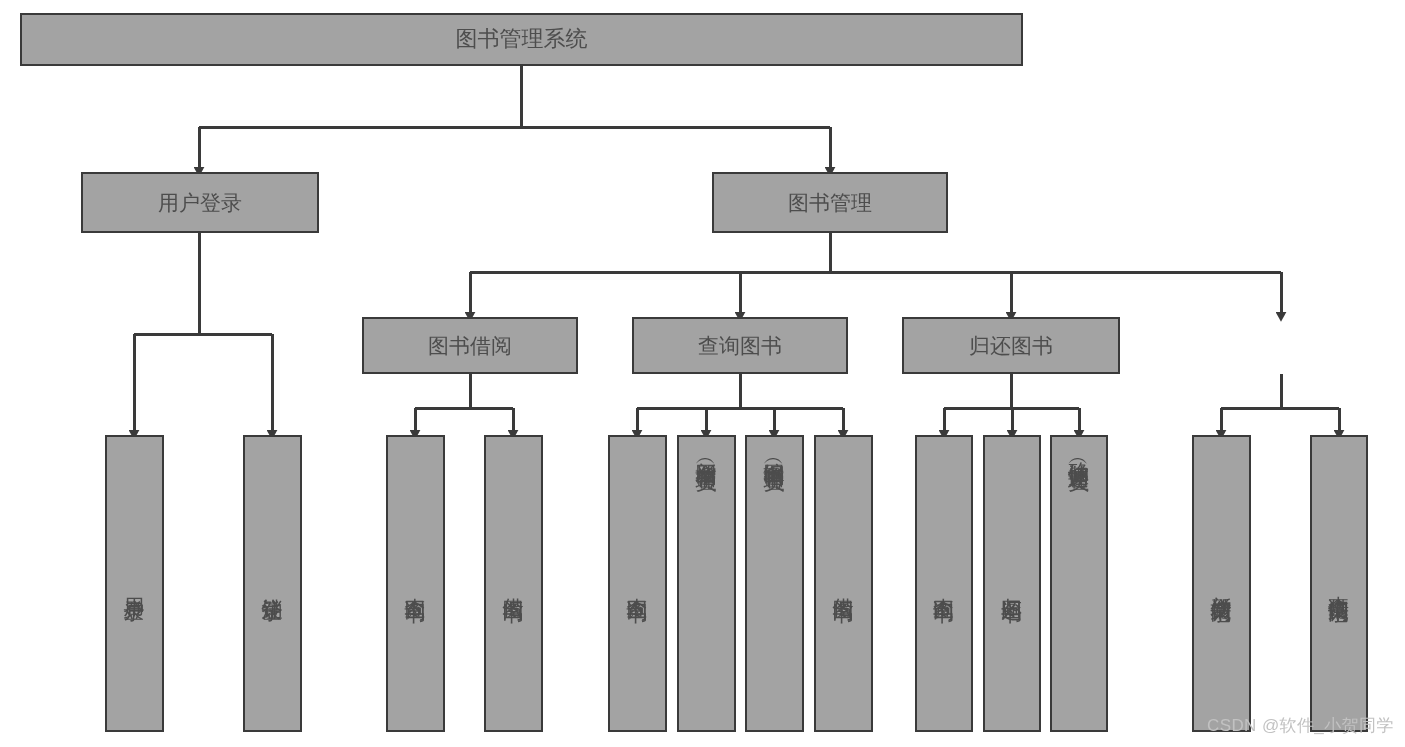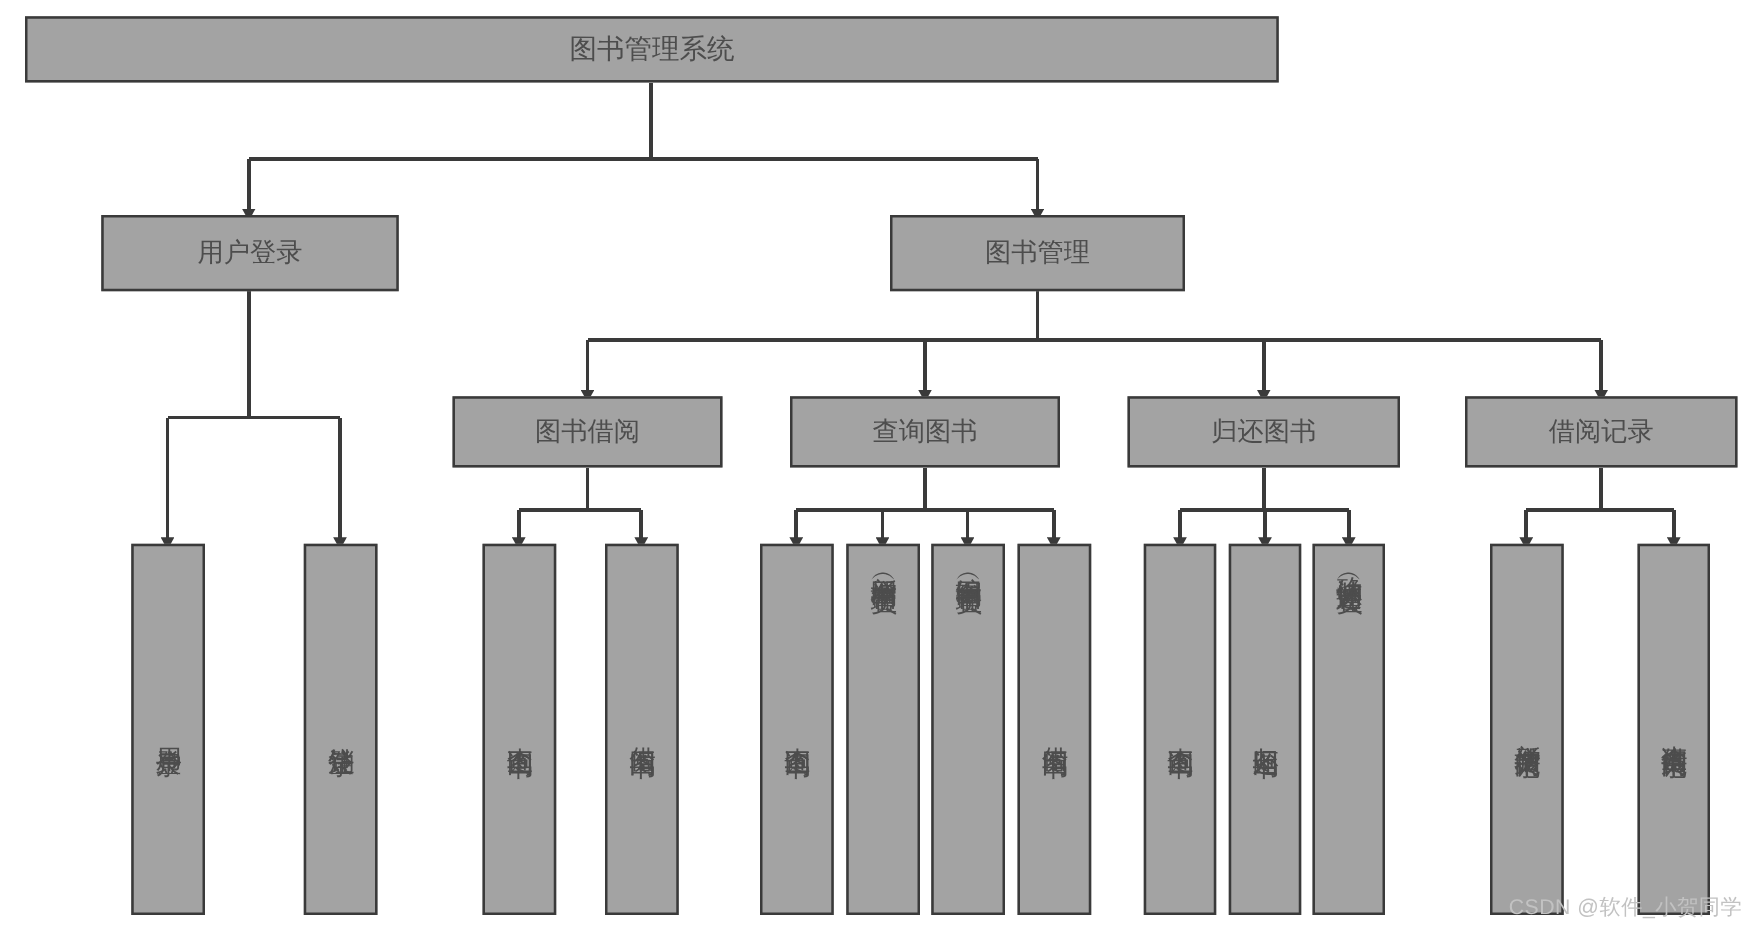--- a/index.html
+++ b/index.html
@@ -145,23 +145,20 @@
 
   <div class="node horizontal" style="left:362px; top:317px; width:216px; height:57px;">
     <span class="node-label">图书借阅</span>
   </div>
   <div class="node horizontal" style="left:632px; top:317px; width:216px; height:57px;">
     <span class="node-label">查询图书</span>
   </div>
   <div class="node horizontal" style="left:902px; top:317px; width:218px; height:57px;">
     <span class="node-label">归还图书</span>
   </div>
-  <div class="node horizontal" style="left:1172px; top:317px; width:218px; height:57px;">
-    <span class="node-label">借阅记录</span>
-  </div>
 
   <div class="node vertical centered" style="left:105px; top:435px; width:59px; height:297px;">
     <span class="node-label">用户登录</span>
   </div>
   <div class="node vertical centered" style="left:243px; top:435px; width:59px; height:297px;">
     <span class="node-label">注销登录</span>
   </div>
   <div class="node vertical centered" style="left:386px; top:435px; width:59px; height:297px;">
     <span class="node-label">查询图书</span>
   </div>

